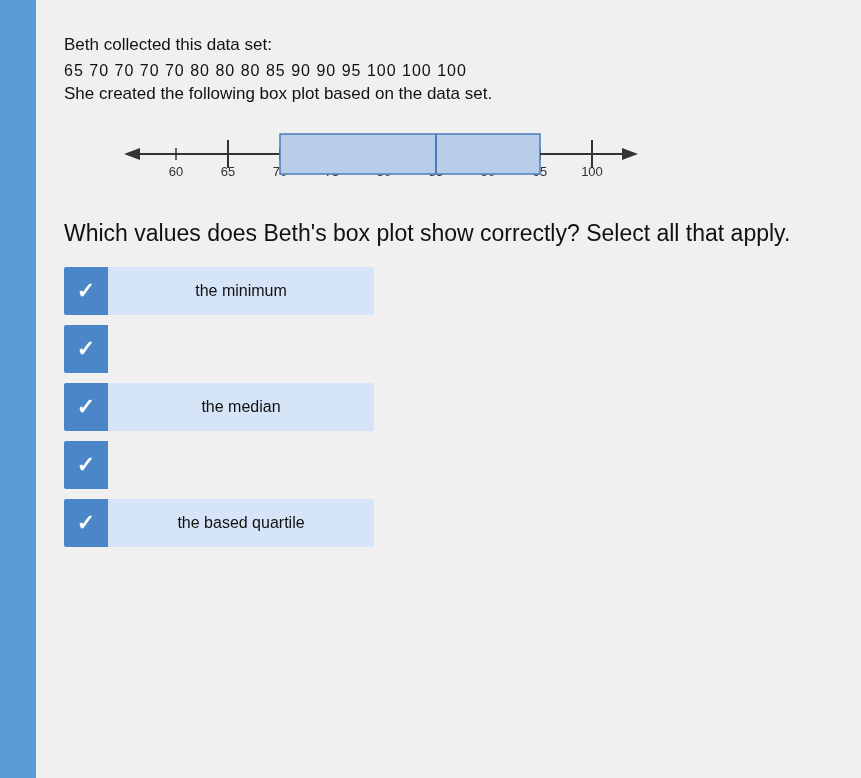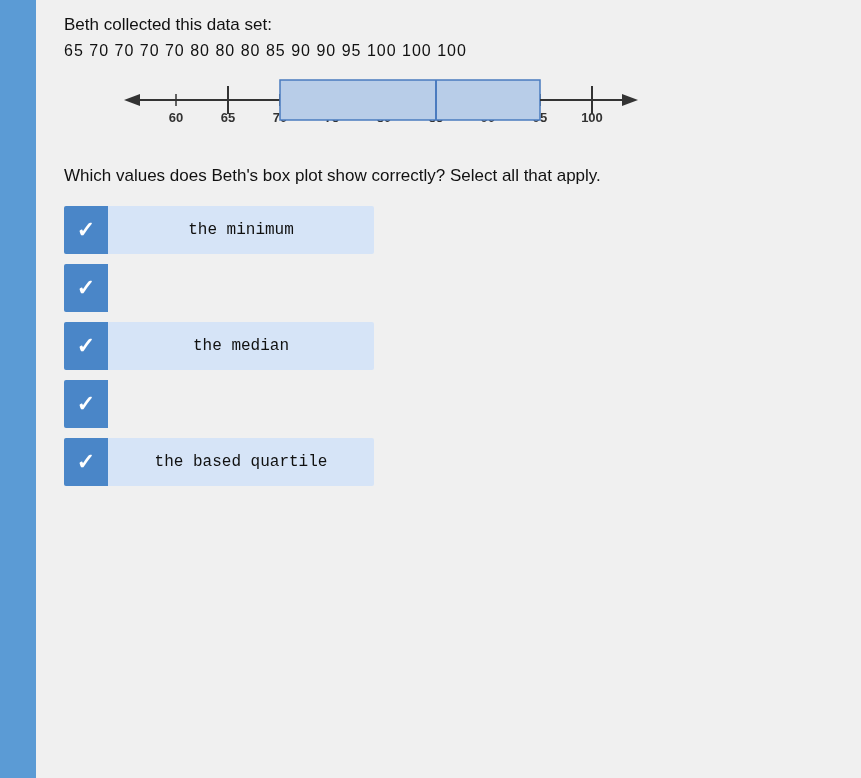--- a/index.html
+++ b/index.html
@@ -15,21 +15,21 @@
 
     .left-bar {
       width: 36px;
       background: #5b9bd5;
       flex-shrink: 0;
     }
 
     .main-content {
       background: #f0f0f0;
       flex: 1;
-      padding: 12px 32px 32px 28px;
+      padding: 32px 32px 32px 28px;
     }
 
     .problem-text {
       font-size: 17px;
       color: #111;
       line-height: 1.5;
       margin-bottom: 4px;
     }
 
     .data-set-line {
@@ -42,30 +42,29 @@
     .she-created {
       font-size: 17px;
       color: #111;
       margin-bottom: 14px;
     }
 
     
     .boxplot-container {
       margin: 0 0 18px 40px;
       width: 560px;
-      font-weight: bold;
     }
 
     .boxplot-svg-area {
       width: 100%;
       height: 80px;
     }
 
     .which-values {
-      font-size: 17px;
+      font-size: 23px;
       color: #111;
       margin-bottom: 20px;
     }
 
     
     .answer-choices {
       display: flex;
       flex-direction: column;
       gap: 10px;
       margin-left: 0;
@@ -98,32 +97,32 @@
     .choice-label {
       background: #d6e4f7;
       height: 48px;
       flex: 1;
       display: flex;
       align-items: center;
       justify-content: center;
       font-size: 16px;
       color: #111;
       border-radius: 0 2px 2px 0;
-      font-family: Liberation Mono, monospace;
     }
   </style>
 </head>
 <body>
 
 <div class="left-bar"></div>
 
 <div class="main-content">
 
   <p class="problem-text">Beth collected this data set:</p>
   <p class="data-set-line">65   70   70   70   70   80   80   80   85   90   90   95   100   100   100</p>
+  <p class="she-created">She created the following box plot based on the data set.</p>
 
   <div class="boxplot-container">
     <svg class="boxplot-svg-area" viewBox="0 0 520 80" xmlns="http://www.w3.org/2000/svg">
 
       <defs>
         <marker id="arrowRight" markerWidth="8" markerHeight="8" refX="6" refY="3" orient="auto">
           <path d="M0,0 L0,6 L8,3 z" fill="#333"></path>
         </marker>
         <marker id="arrowLeft" markerWidth="8" markerHeight="8" refX="2" refY="3" orient="auto-start-reverse">
           <path d="M0,0 L0,6 L8,3 z" fill="#333"></path>

